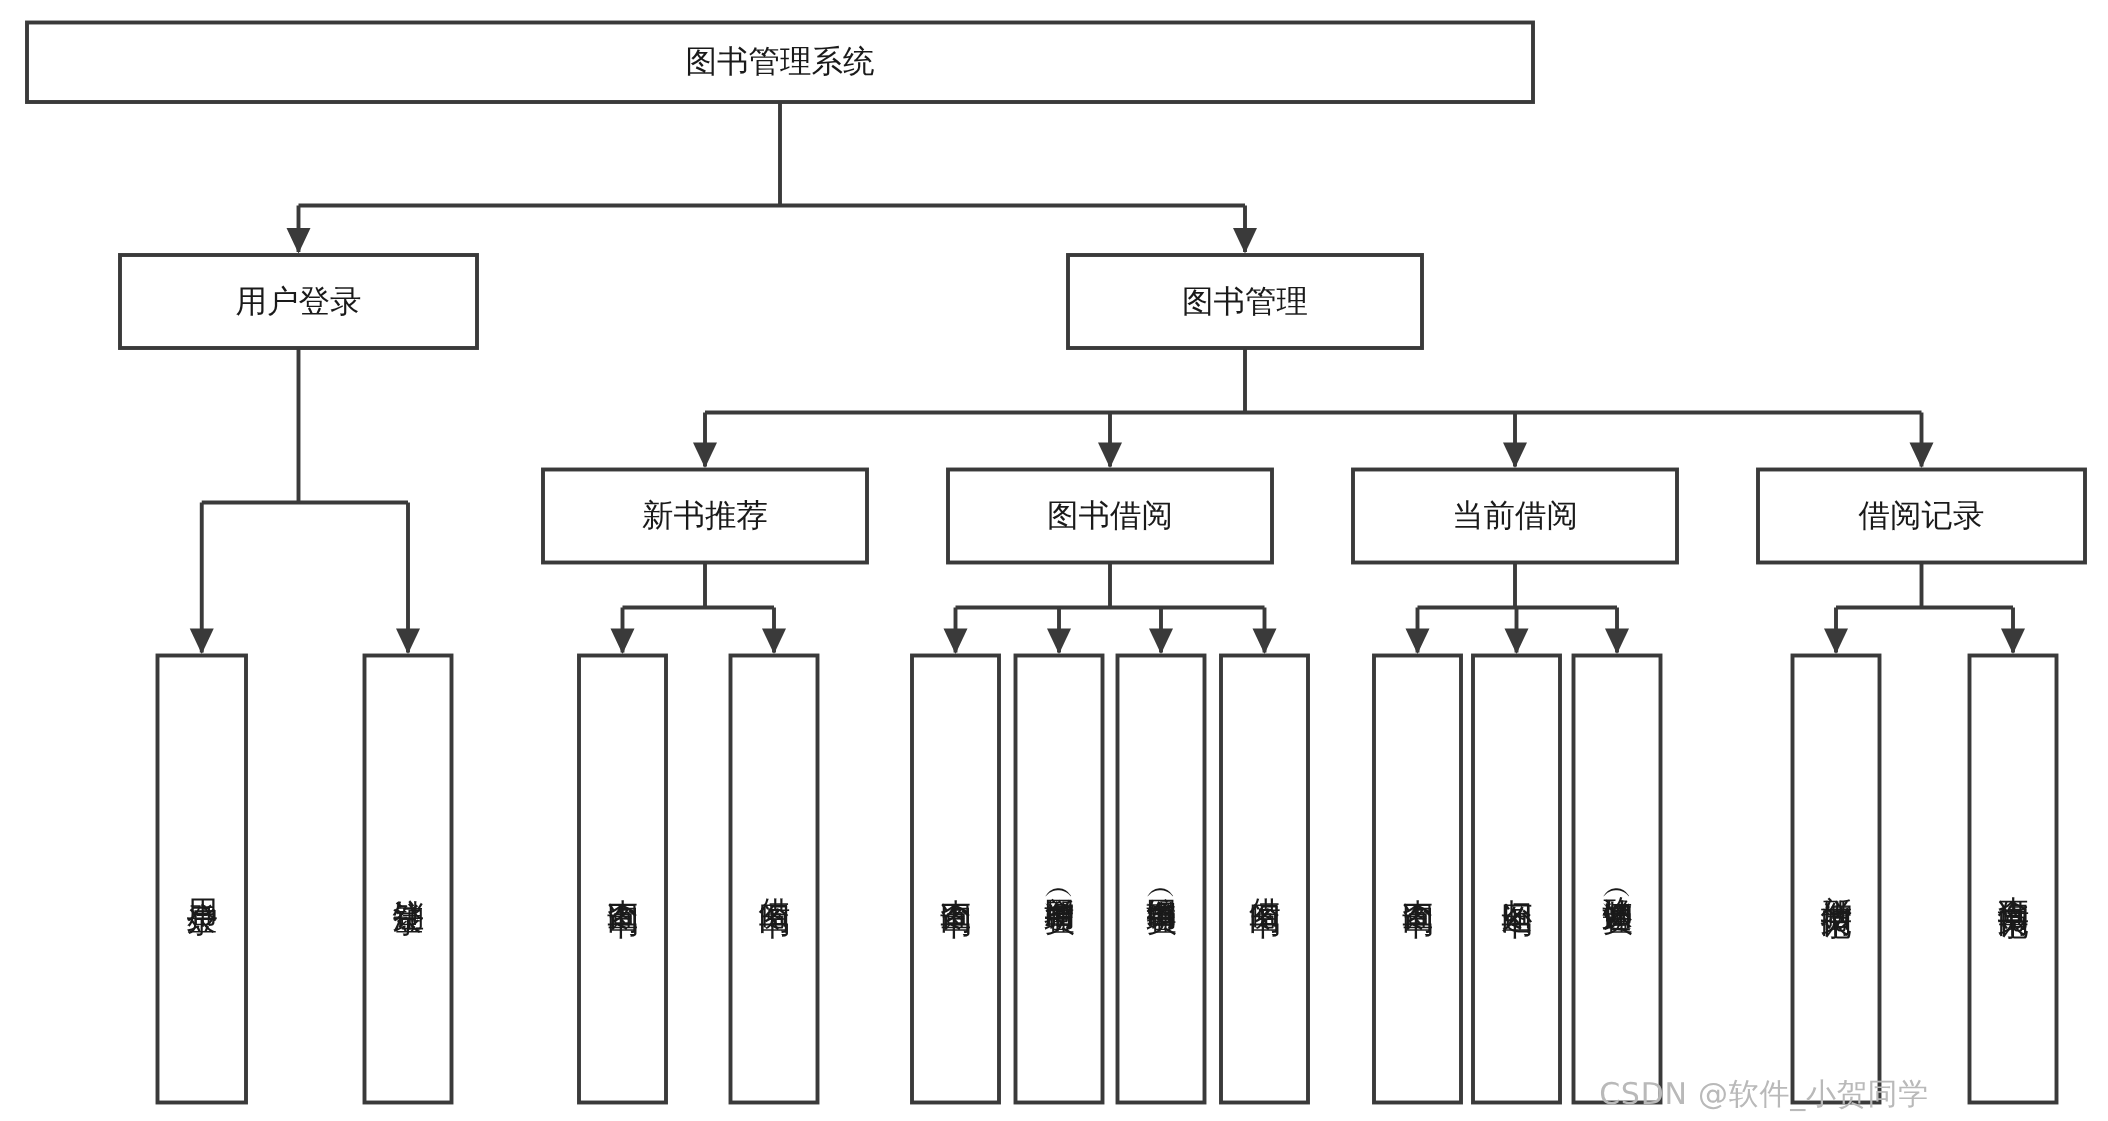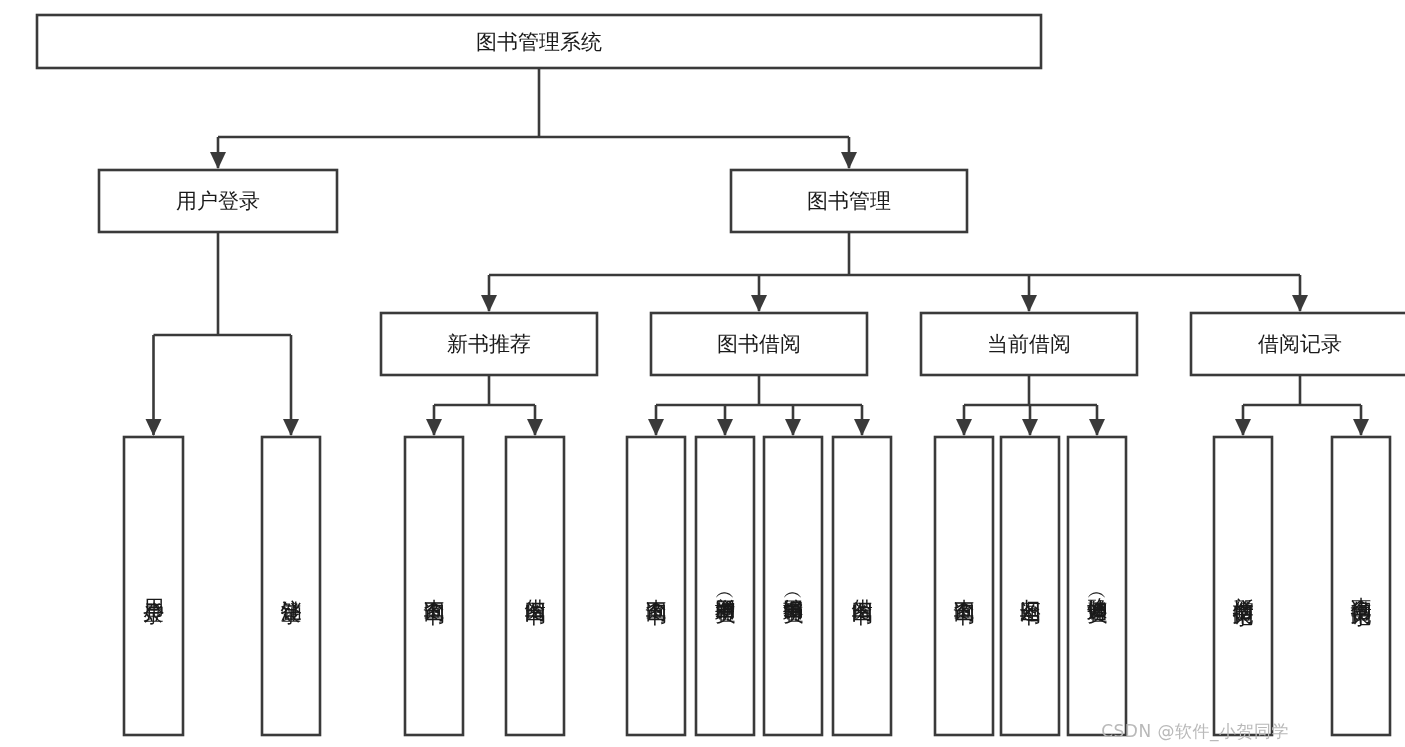--- a/index.html
+++ b/index.html
@@ -12,21 +12,20 @@
     width: 1405px;
     height: 747px;
     overflow: hidden;
     font-family: "DejaVu Sans", "Liberation Sans", sans-serif;
   }
   #diagram-root {
     position: relative;
     width: 1294px;
     height: 747px;
     background: #ffffff;
-    margin-left: 19px;
   }
   svg#tree-svg {
     position: absolute;
     top: 0;
     left: 0;
     width: 1405px;
     height: 747px;
     display: block;
   }
   .node-box {
@@ -61,24 +60,24 @@
     letter-spacing: 2px;
     color: #1a1a1a;
     display: flex;
     align-items: flex-start;
     justify-content: center;
     white-space: nowrap;
     user-select: none;
   }
   .watermark {
     position: absolute;
-    right: 24px;
+    right: 8px;
     bottom: 4px;
     font-family: "DejaVu Sans", "Liberation Sans", sans-serif;
-    font-size: 17px;
+    font-size: 20px;
     color: #b9b9b9;
     letter-spacing: 0.5px;
     white-space: nowrap;
   }
 </style>
 </head>
 <body>
 
 <div id="diagram-root">
 

